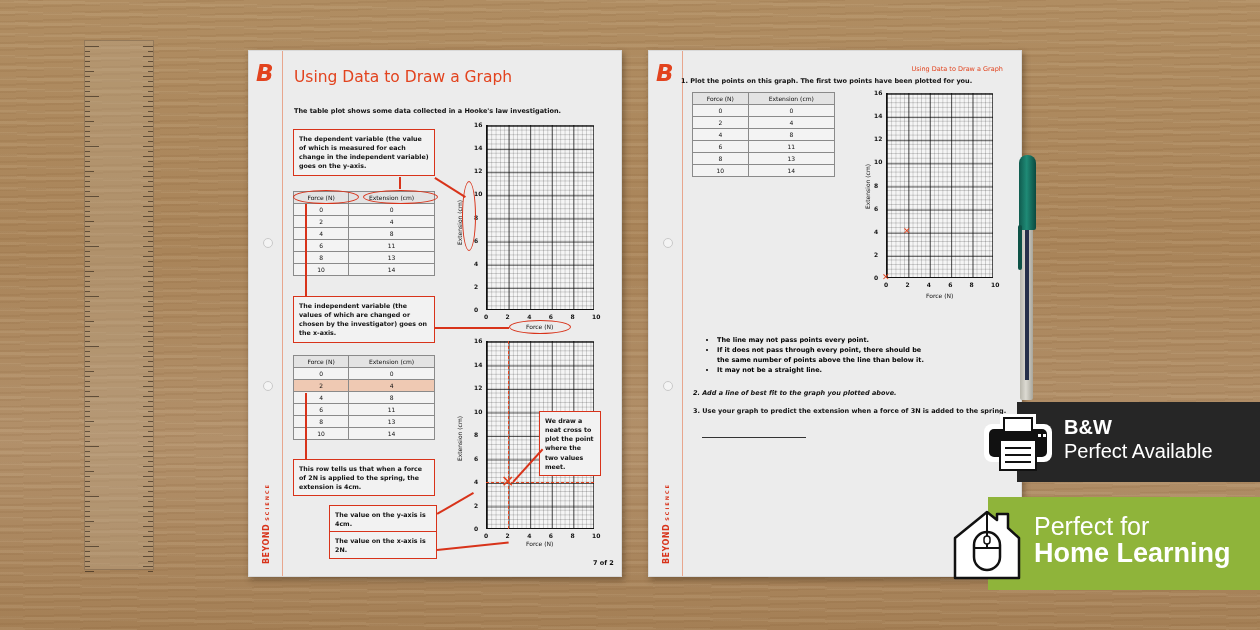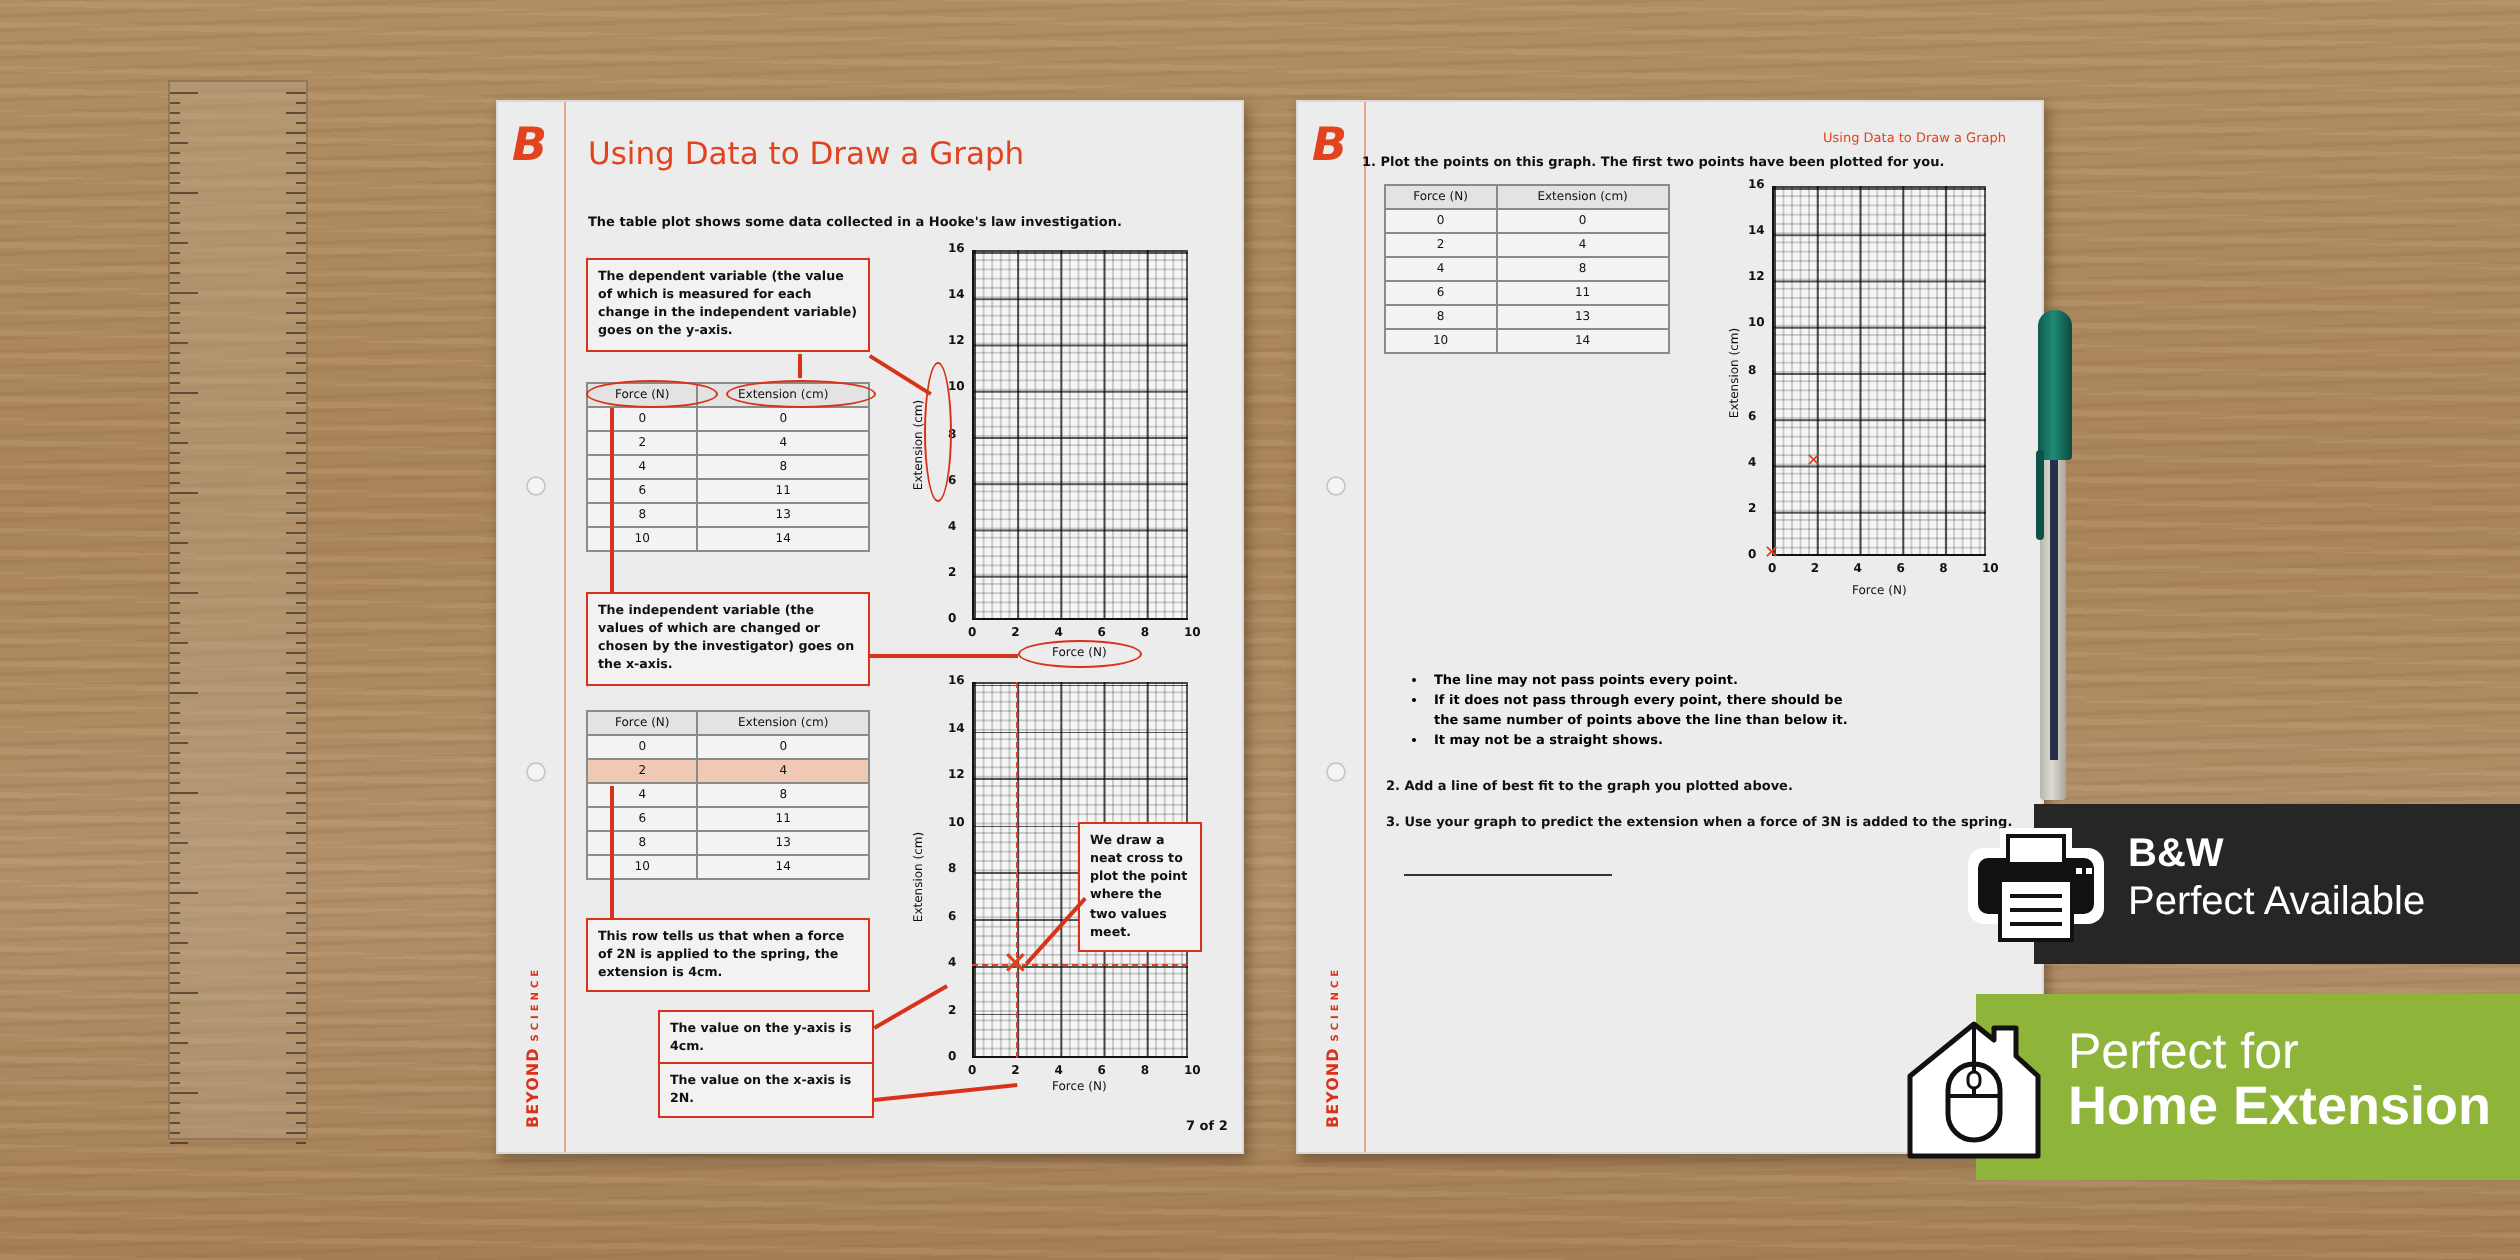--- a/index.html
+++ b/index.html
@@ -541,23 +541,23 @@
       <div class="tick-x" style="left: 320.6px; top: 230px;">8</div>
       <div class="tick-x" style="left: 342px; top: 230px;">10</div>
     </div>
 
   <div class="axis-label-y" style="left:196px; top:132px;">Extension (cm)</div>
   <div class="axis-label-x" style="left:277px; top:241px;">Force (N)</div>
 
   <ul style="position:absolute; left:68px; top:285px; width:210px; font-size:6.5px; line-height:1.45; list-style:disc;" class="bold">
     <li style="margin-bottom:1px;">The line may not pass points every point.</li>
     <li style="margin-bottom:1px;">If it does not pass through every point, there should be the same number of points above the line than below it.</li>
-    <li>It may not be a straight shows.</li>
+    <li>It may not be a straight line.</li>
   </ul>
-  <div class="small-text bold" style="left:44px; top:338px; width:320px;">2.  Add a line of best fit to the graph you plotted above.</div>
+  <div class="small-text bold" style="left:44px; top:338px; width:320px;font-style:italic;">2.  Add a line of best fit to the graph you plotted above.</div>
   <div class="small-text bold" style="left:44px; top:356px; width:320px;">3.  Use your graph to predict the extension when a force of 3N is added to the spring.</div>
   <div class="answer-line" style="left:53px; top:386px; width:104px;"></div>
 </div>
 
 <div class="abs pen-body"></div>
 <div class="abs pen-ink"></div>
 <div class="abs pen-cap"></div>
 <div class="abs pen-clip"></div>
 
 <div class="abs bw-badge"></div>
@@ -579,13 +579,13 @@
 <div class="abs home-badge"></div>
 <svg class="abs home-icon" viewBox="0 0 70 72">
   <path d="M3 30 L35 4 L45 12 L45 6 L56 6 L56 20 L67 30 L67 70 L3 70 Z" fill="#fff" stroke="#111" stroke-width="2.5" stroke-linejoin="round"></path>
   <line x1="35" y1="4" x2="35" y2="24" stroke="#111" stroke-width="2"></line>
   <rect x="22" y="24" width="26" height="38" rx="13" fill="#fff" stroke="#111" stroke-width="2.5"></rect>
   <line x1="22" y1="40" x2="48" y2="40" stroke="#111" stroke-width="2"></line>
   <line x1="35" y1="24" x2="35" y2="40" stroke="#111" stroke-width="2"></line>
   <rect x="32" y="28" width="6" height="8" rx="3" fill="#fff" stroke="#111" stroke-width="1.5"></rect>
 </svg>
 <div class="abs home-l1">Perfect for</div>
-<div class="abs home-l2">Home Extension</div>
+<div class="abs home-l2">Home Learning</div>
 
 </body></html>

